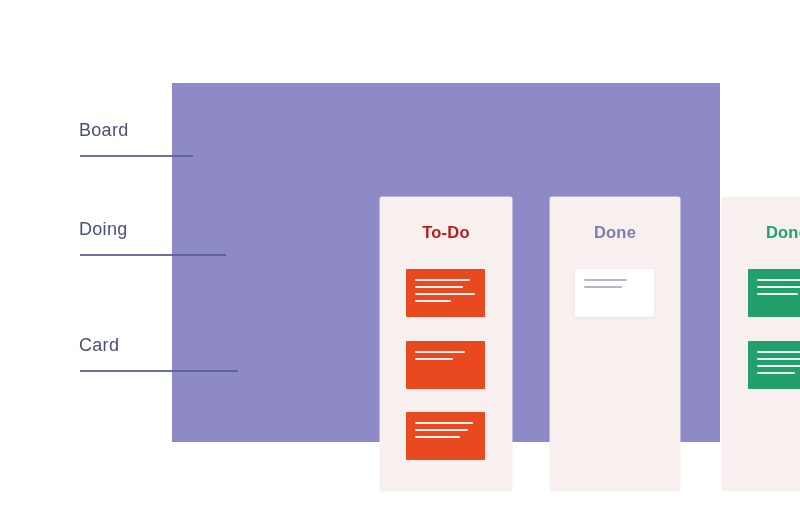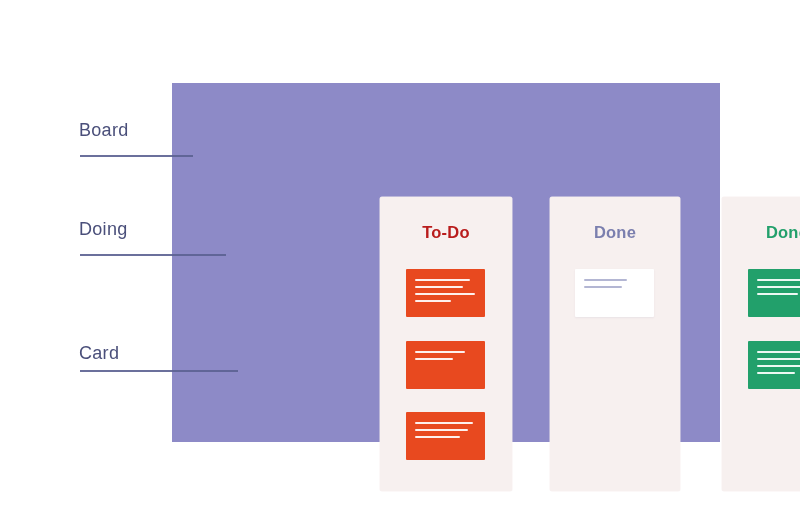--- a/index.html
+++ b/index.html
@@ -107,21 +107,21 @@
     background: #5b6091;
     opacity: 0.9;
   }
 
   .label-board { left: 79px; top: 120px; }
   .line-board  { left: 80px; top: 155px; width: 113px; }
 
   .label-list  { left: 79px; top: 219px; }
   .line-list   { left: 80px; top: 254px; width: 146px; }
 
-  .label-card  { left: 79px; top: 335px; margin-top: 8px; }
+  .label-card  { left: 79px; top: 335px; }
   .line-card   { left: 80px; top: 370px; width: 158px; }
 </style>
 </head>
 <body>
 
 <div id="canvas">
 
   <div class="board">
 
     <div class="list list-1">

